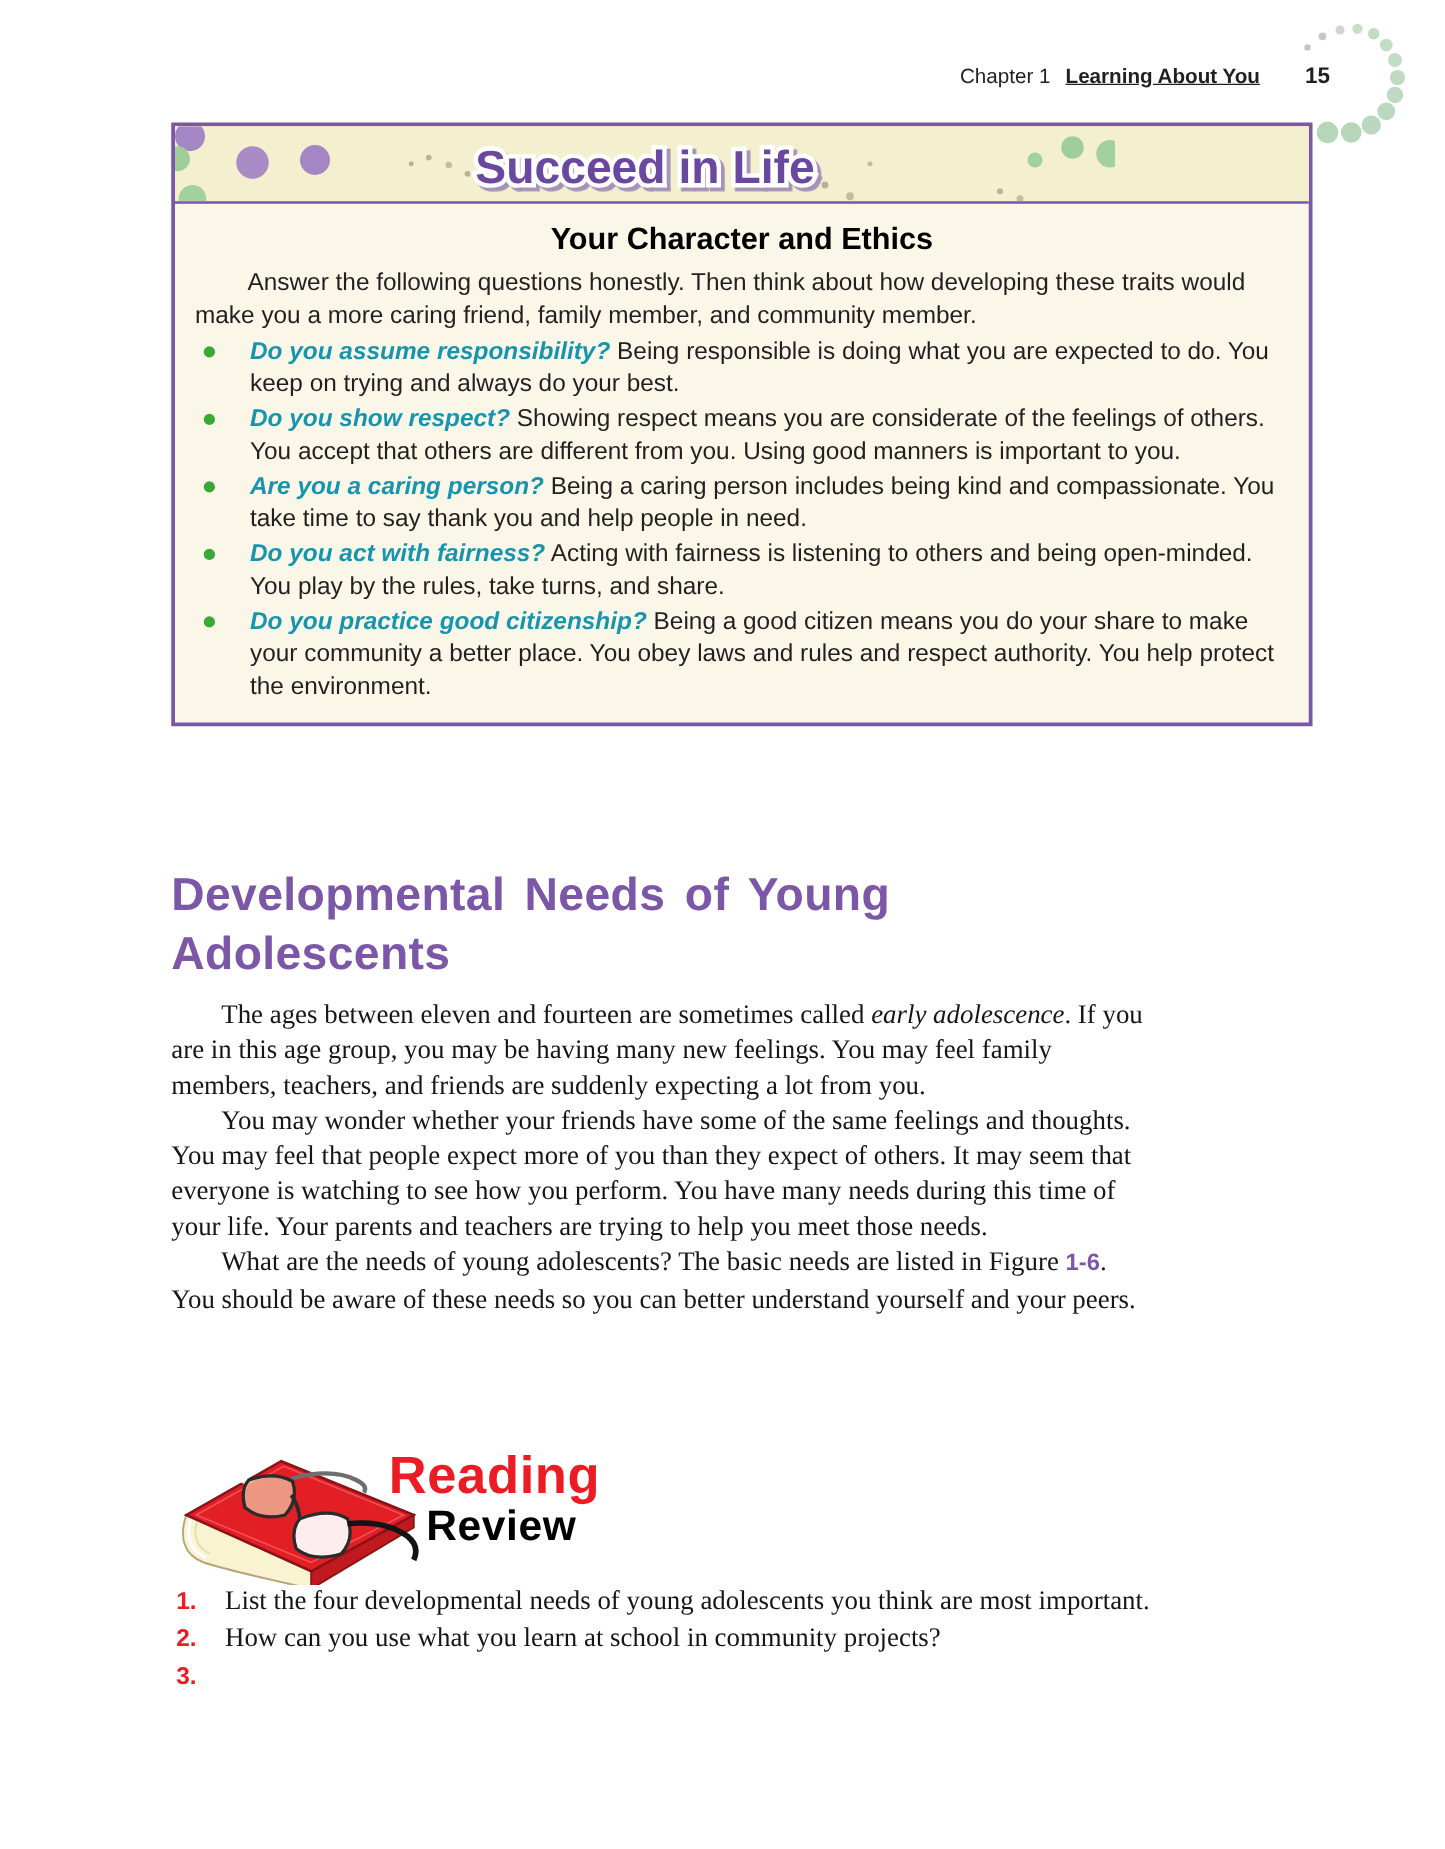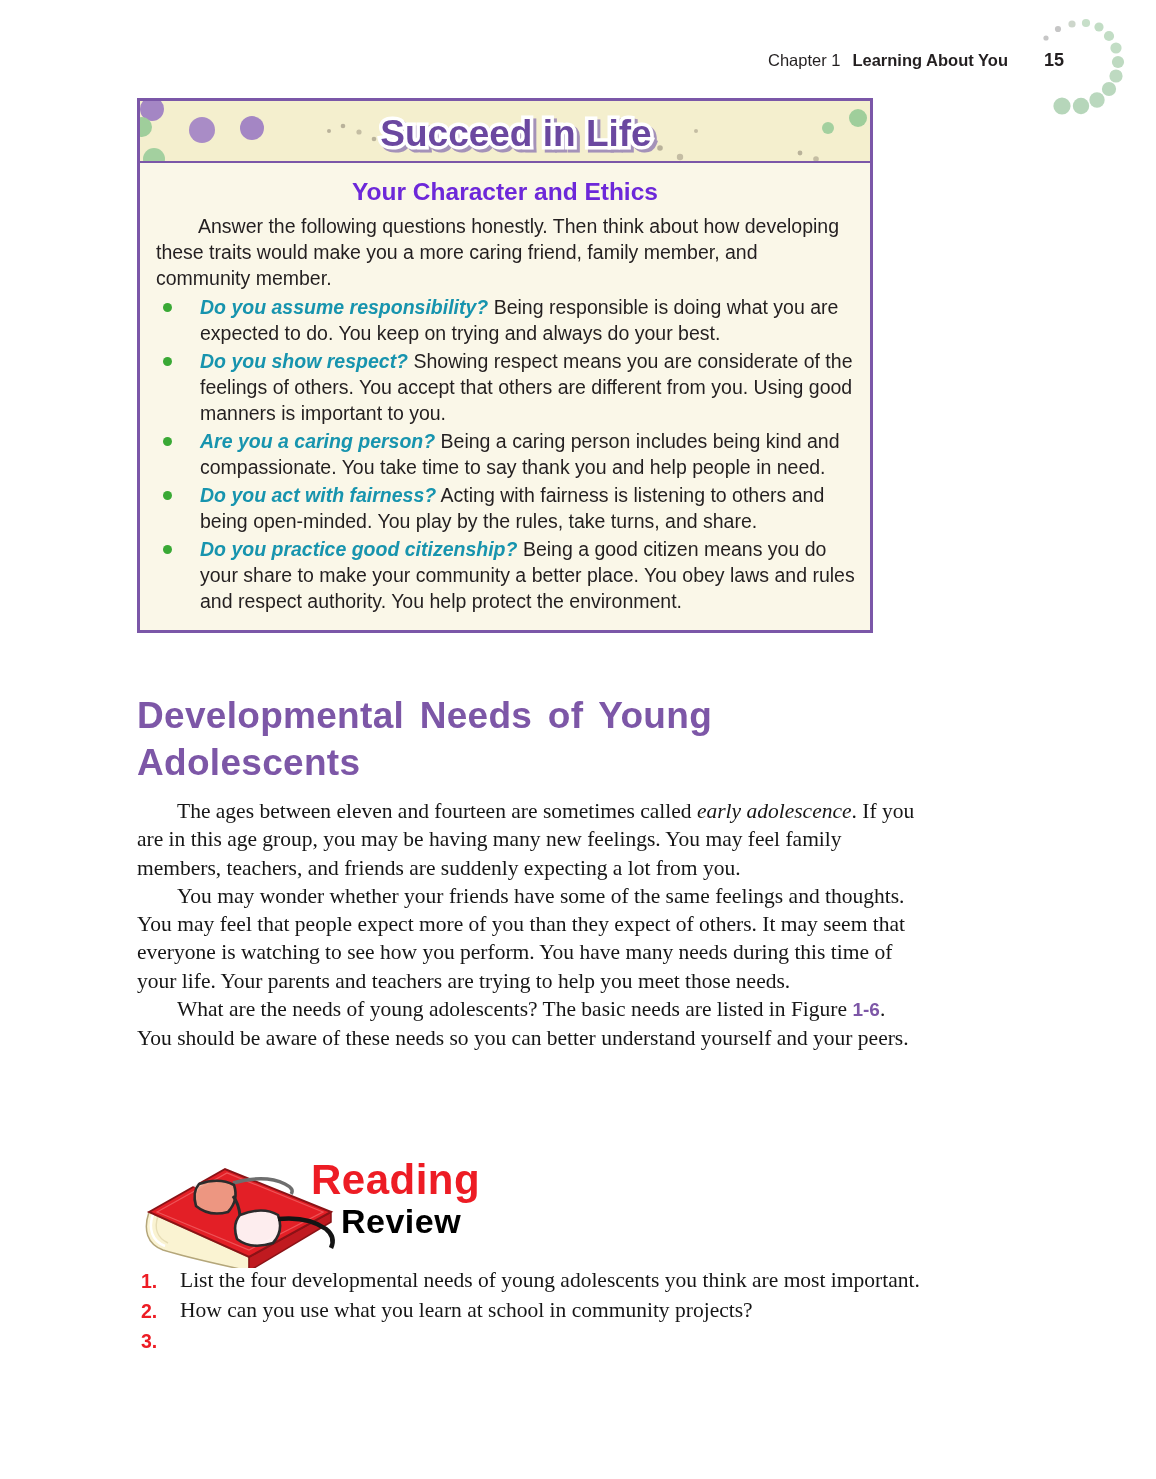--- a/index.html
+++ b/index.html
@@ -7,38 +7,38 @@
   .page {
     position:relative; width:1156px; height:1479px; background:#ffffff;
     font-family:"Liberation Sans", sans-serif; color:#231f20; overflow:hidden;
   }
 
   
   .running-head {
     position:absolute; top:50px; right:92px; font-size:16.5px; white-space:nowrap;
   }
   .running-head .chapter { font-weight:400; margin-right:12px; }
-  .running-head .book-title { font-weight:700; margin-right:36px; }
+  .running-head .book-title { font-weight:700; margin-right:36px;text-decoration:underline; }
   .running-head .folio { font-weight:700; font-size:18px; }
   .dots-ring { position:absolute; top:16px; right:30px; }
 
   
   .succeed-box {
-    position:absolute; left:137px; top:98px; width:736px;
+    position:absolute; left:137px; top:98px; width:913px;
     border:3px solid #7b57a8; background:#faf7e8;
   }
   .banner { position:relative; height:62px; background:#f4efce; border-bottom:2px solid #7b57a8; overflow:hidden; }
   .banner svg { display:block; }
   .banner-title-text {
     font-family:"Liberation Sans", sans-serif; font-size:37px; font-weight:bold;
     fill:#6b48a0; stroke:#ffffff; stroke-width:7px; paint-order:stroke;
     filter:drop-shadow(3px 3px 0 rgba(122,95,174,0.65));
   }
   .box-heading {
-    text-align:center; color:#6d28d9; font-size:24.5px; font-weight:700;
+    text-align:center; color:#000000; font-size:24.5px; font-weight:700;
     margin:15px 10px 7px 10px;
   }
   .box-intro {
     font-size:19.5px; line-height:26px; margin:0 16px; text-indent:42px; color:#231f20;
   }
   .traits { list-style:none; margin:3px 0 16px 0; padding:0 14px 0 0; }
   .traits li { position:relative; padding-left:60px; font-size:19.5px; line-height:26px; margin-bottom:2px; }
   .bullet-dot { position:absolute; left:23px; top:9px; width:9px; height:9px; border-radius:50%; background:#39a935; }
   .trait-q { color:#1794ae; font-weight:700; font-style:italic; }
 

